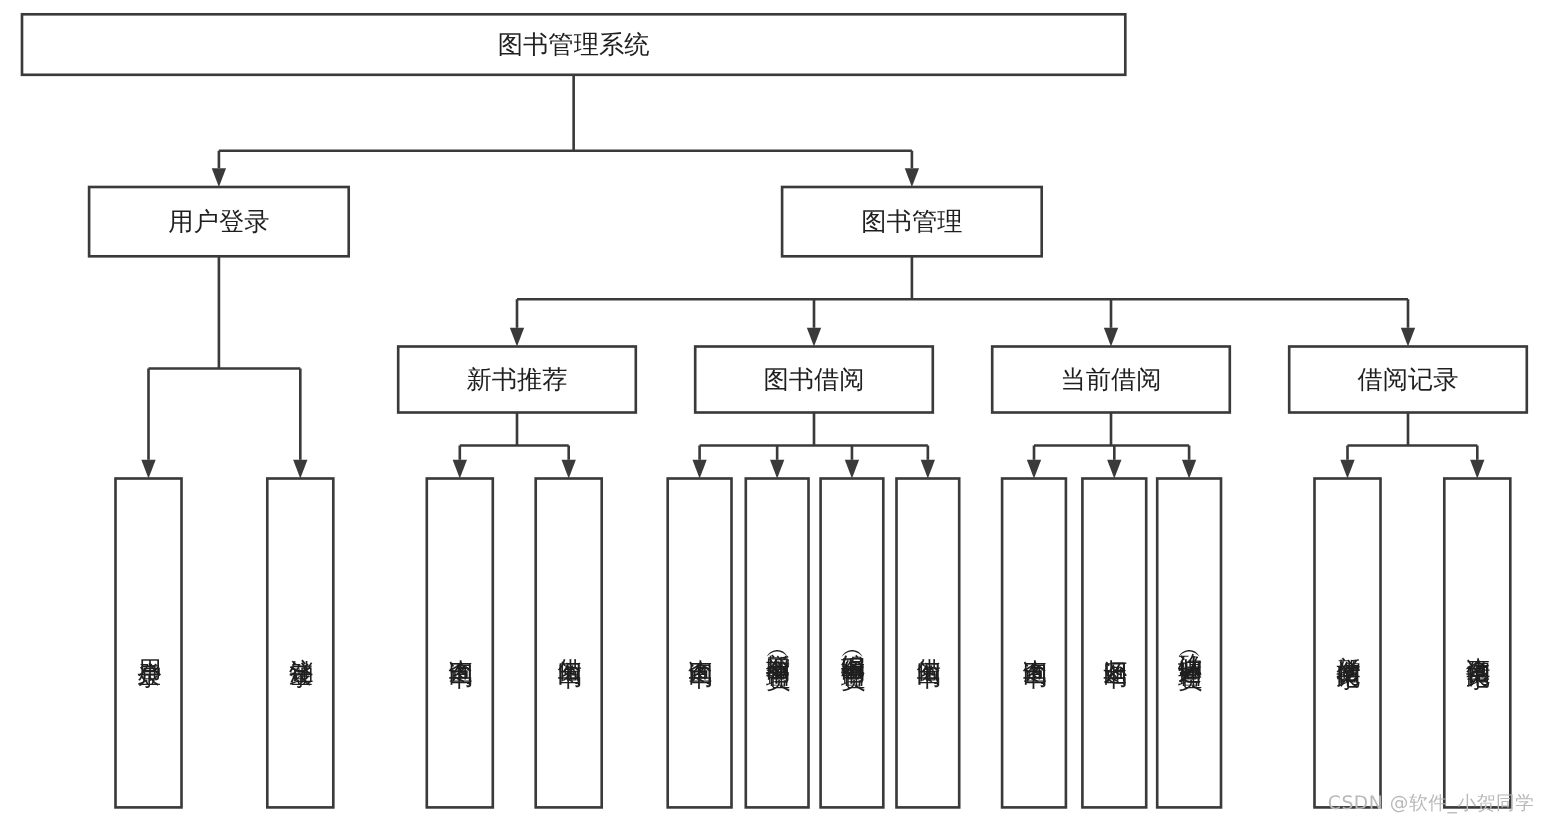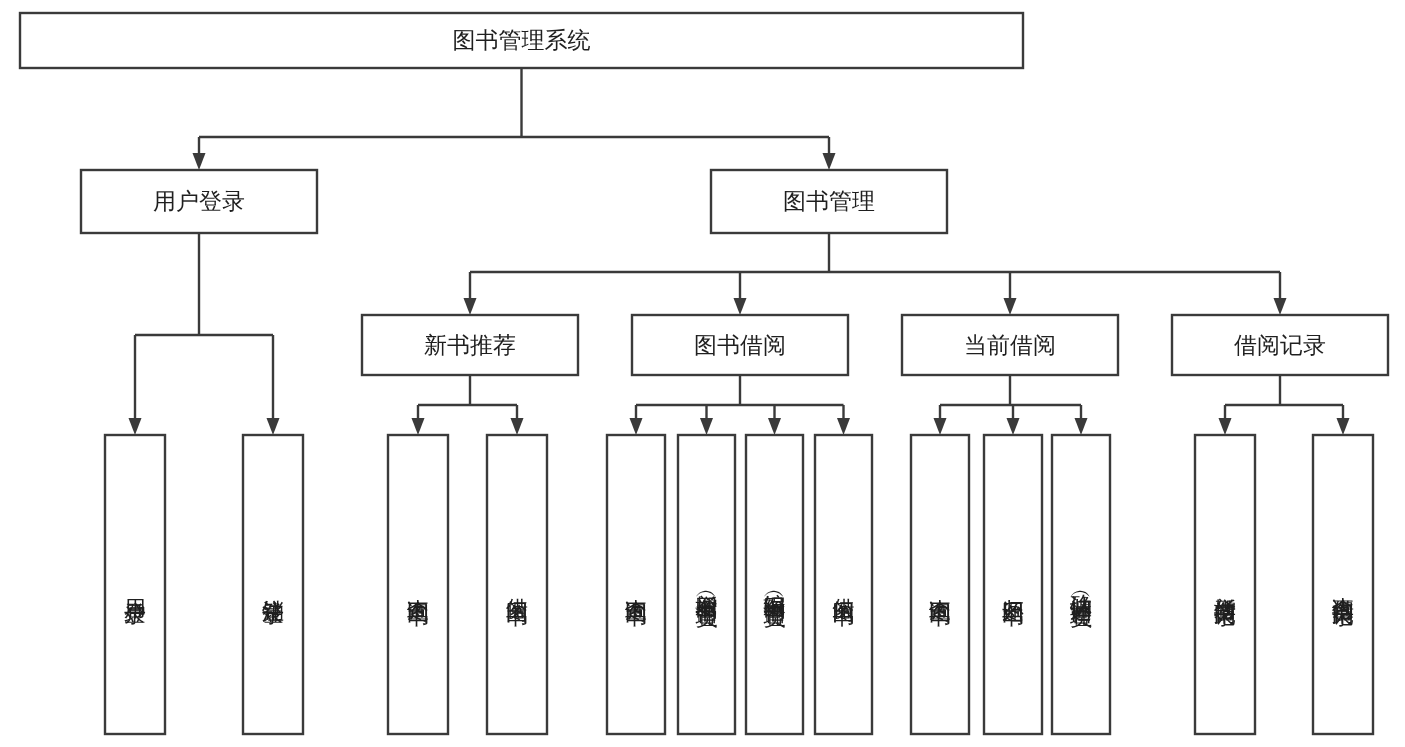--- a/index.html
+++ b/index.html
@@ -244,13 +244,14 @@
       <div class="leaf-label-wrap" style="left: 1052px; top: 435px; width: 58px; height: 299px;">
         <span class="leaf-label-v">确认归还（管理员）</span>
       </div>
       <div class="leaf-label-wrap" style="left: 1195px; top: 435px; width: 60px; height: 299px;">
         <span class="leaf-label-v">新增借阅记录</span>
       </div>
       <div class="leaf-label-wrap" style="left: 1313px; top: 435px; width: 60px; height: 299px;">
         <span class="leaf-label-v">查询借阅记录</span>
       </div>
     </div>
+  <div class="watermark">CSDN @软件_小贺同学</div>
 </div>
 
 </body></html>

